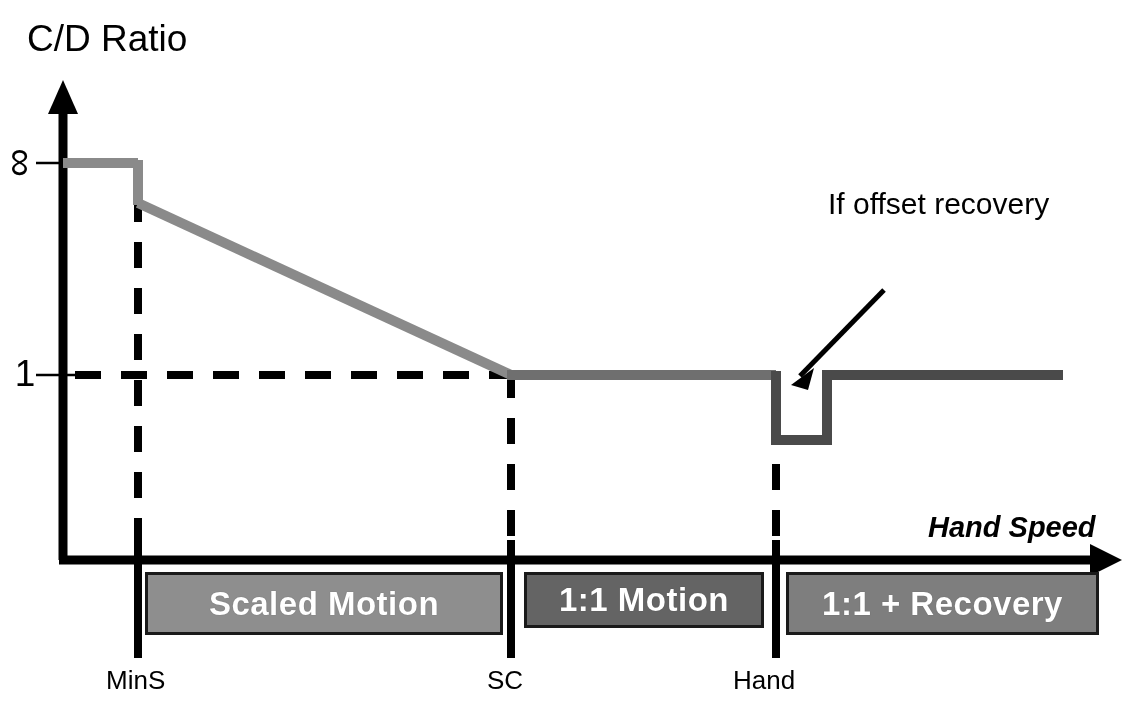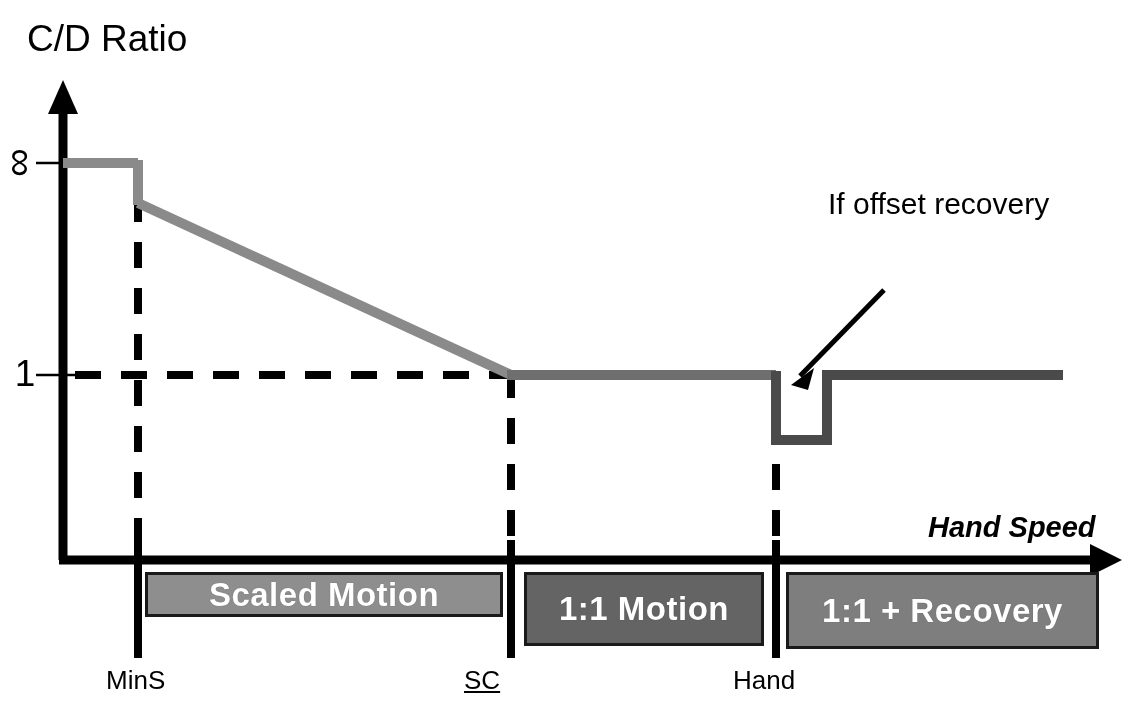--- a/index.html
+++ b/index.html
@@ -125,28 +125,28 @@
 
   <div class="lbl y-tick-inf" style="left:2px; top:140px; width:40px; text-align:center;">∞</div>
 
   <div class="lbl y-tick-one" style="left:8px; top:353px; width:34px; text-align:center;">1</div>
 
   <div class="lbl x-axis-name" style="left:914px; top:511px;margin-left:14px;">Hand Speed</div>
 
   <div class="lbl annot" style="left:828px; top:187px;">If offset recovery</div>
 
   <div class="lbl tick-name" style="left:106px; top:666px;">MinS</div>
-  <div class="lbl tick-name" style="left:464px; top:666px;text-decoration:underline;">SC</div>
+  <div class="lbl tick-name" style="left:487px; top:666px;">SC</div>
   <div class="lbl tick-name" style="left:733px; top:666px;">Hand</div>
 
-  <div class="zonebox" style="left: 145px; top: 572px; width: 358px; height: 45px; background: rgb(142, 142, 142);">
+  <div class="zonebox" style="left: 145px; top: 572px; width: 358px; height: 63px; background: rgb(142, 142, 142);">
     <span>Scaled Motion</span>
   </div>
 
-  <div class="zonebox" style="left: 524px; top: 572px; width: 240px; height: 74px; background: rgb(100, 100, 100);">
+  <div class="zonebox" style="left: 524px; top: 572px; width: 240px; height: 56px; background: rgb(100, 100, 100);">
     <span>1:1 Motion</span>
   </div>
 
-  <div class="zonebox" style="left: 786px; top: 572px; width: 313px; height: 77px; background: rgb(126, 126, 126);">
+  <div class="zonebox" style="left: 786px; top: 572px; width: 313px; height: 63px; background: rgb(126, 126, 126);">
     <span>1:1 + Recovery</span>
   </div>
 
 </div>
 
 </body></html>

